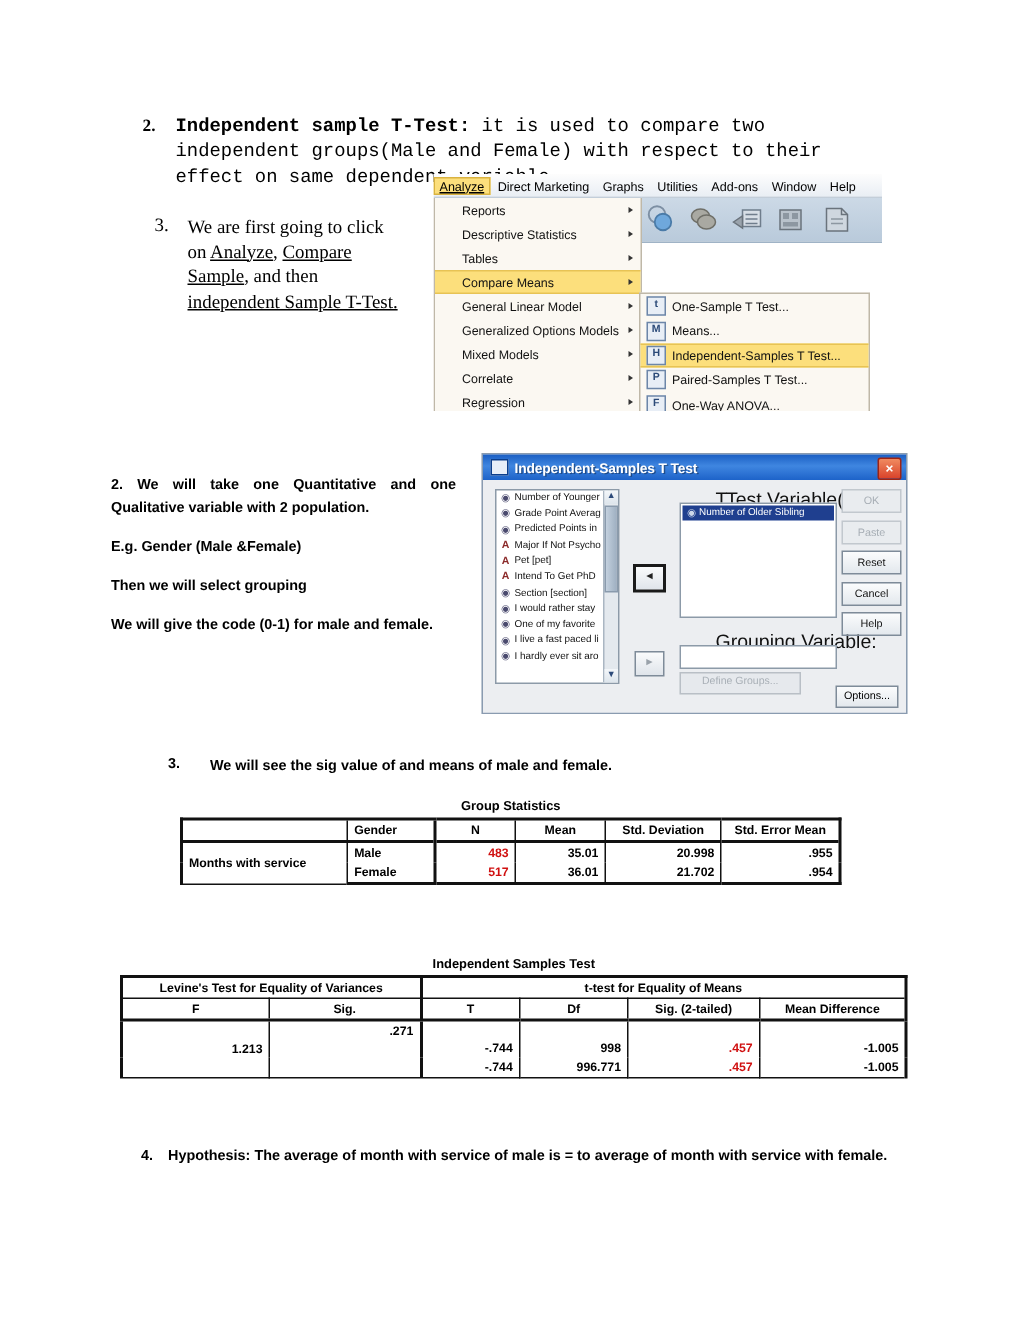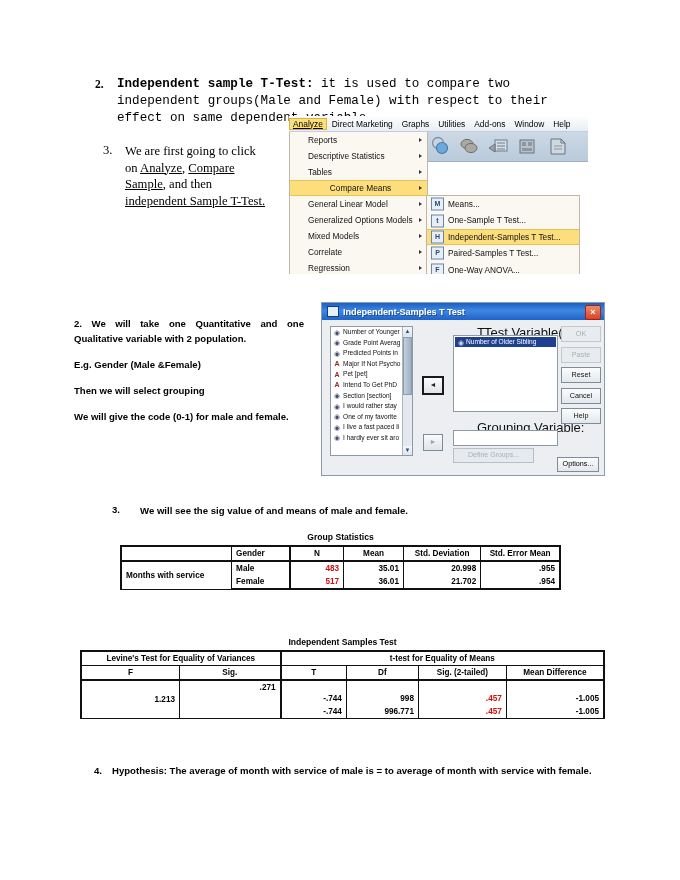--- a/index.html
+++ b/index.html
@@ -112,21 +112,21 @@
     position: relative;
     height: 16px; line-height: 16px;
     padding-left: 18px; padding-right: 14px;
     white-space: nowrap;
     color: #111;
   }
   .menu-dd .mi.hl {
     background: #fcdf7c;
     border-top: 1px solid #e7c355;
     border-bottom: 1px solid #e7c355;
-    height: 14px; line-height: 14px; text-align: center;
+    height: 14px; line-height: 14px;
   }
   .menu-dd .mi .arrow {
     position: absolute; right: 5px; top: 50%;
     transform: translateY(-50%);
     width: 0; height: 0;
     border-left: 3.2px solid #333;
     border-top: 2.6px solid transparent;
     border-bottom: 2.6px solid transparent;
   }
 
@@ -466,22 +466,22 @@
       <div class="mi"><span>Tables</span><span class="arrow"></span></div>
       <div class="mi hl"><span>Compare Means</span><span class="arrow"></span></div>
       <div class="mi"><span>General Linear Model</span><span class="arrow"></span></div>
       <div class="mi"><span>Generalized Options Models</span><span class="arrow"></span></div>
       <div class="mi"><span>Mixed Models</span><span class="arrow"></span></div>
       <div class="mi"><span>Correlate</span><span class="arrow"></span></div>
       <div class="mi"><span>Regression</span><span class="arrow"></span></div>
     </div>
 
     <div class="submenu">
+      <div class="si"><span class="si-icon">t</span><span>One-Sample T Test...</span></div>
       <div class="si"><span class="si-icon">M</span><span>Means...</span></div>
-      <div class="si"><span class="si-icon">t</span><span>One-Sample T Test...</span></div>
       <div class="si hl"><span class="si-icon">H</span><span>Independent-Samples T Test...</span></div>
       <div class="si"><span class="si-icon">P</span><span>Paired-Samples T Test...</span></div>
       <div class="si"><span class="si-icon">F</span><span>One-Way ANOVA...</span></div>
     </div>
   </div>
 
   <div class="sec2-text">
     <p>2. We will take one Quantitative and one Qualitative variable with 2 population.</p>
     <p>E.g. Gender (Male &amp;Female)</p>
     <p>Then we will select grouping</p>

